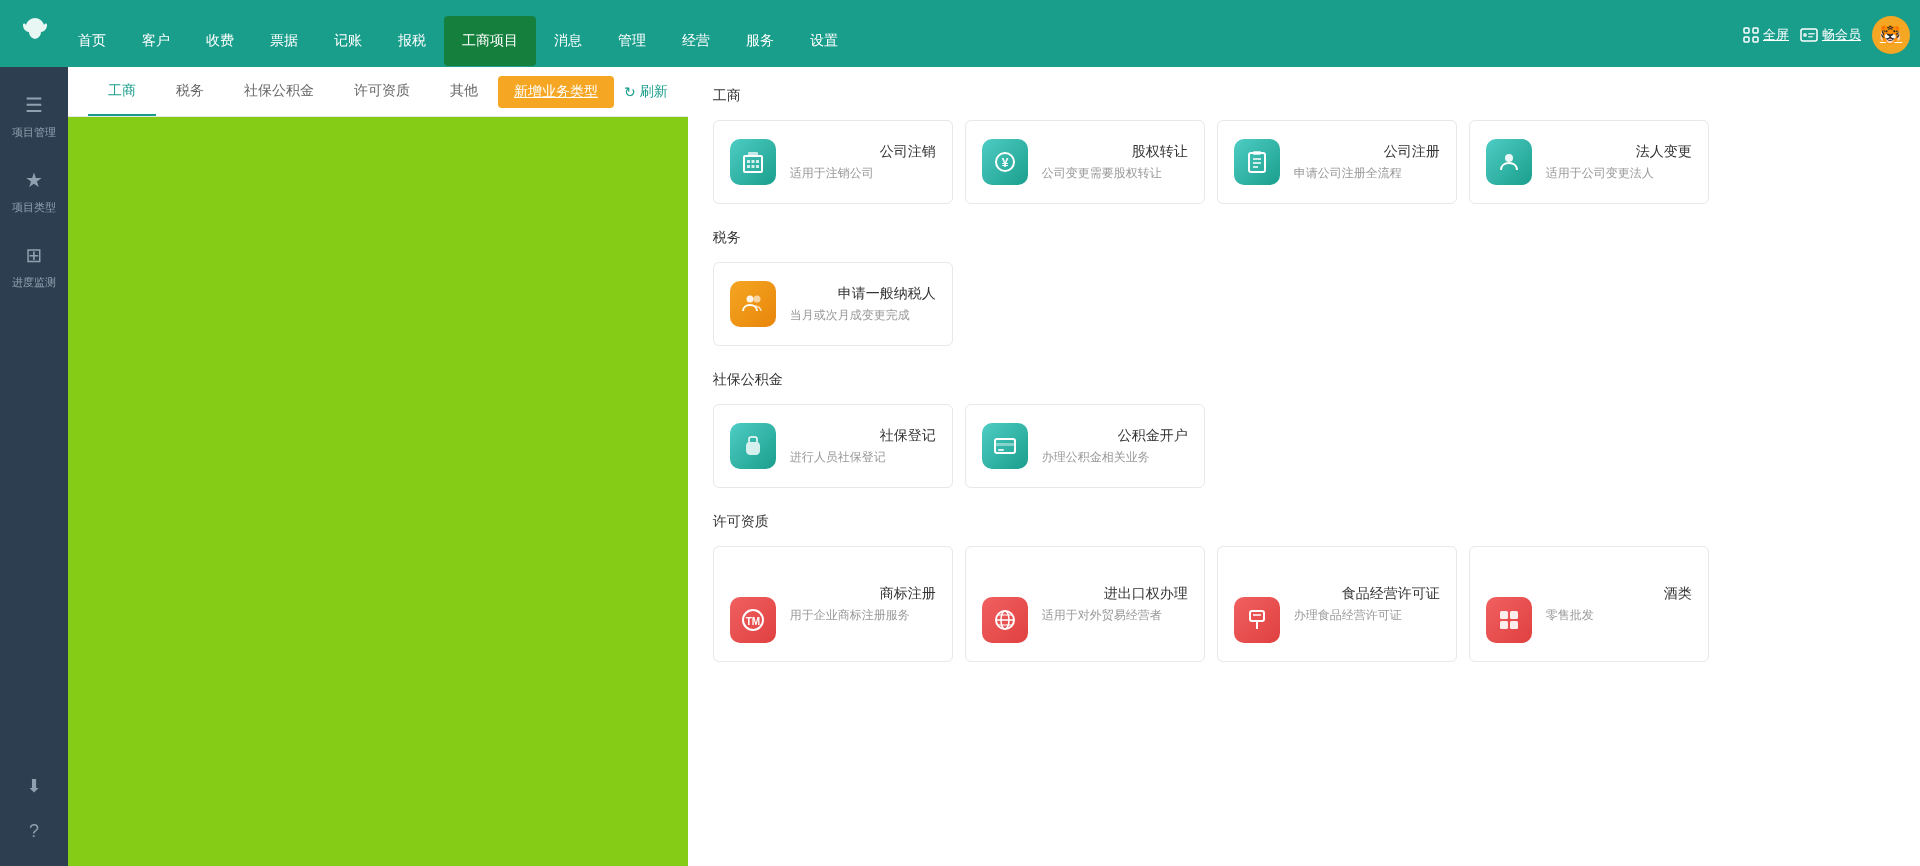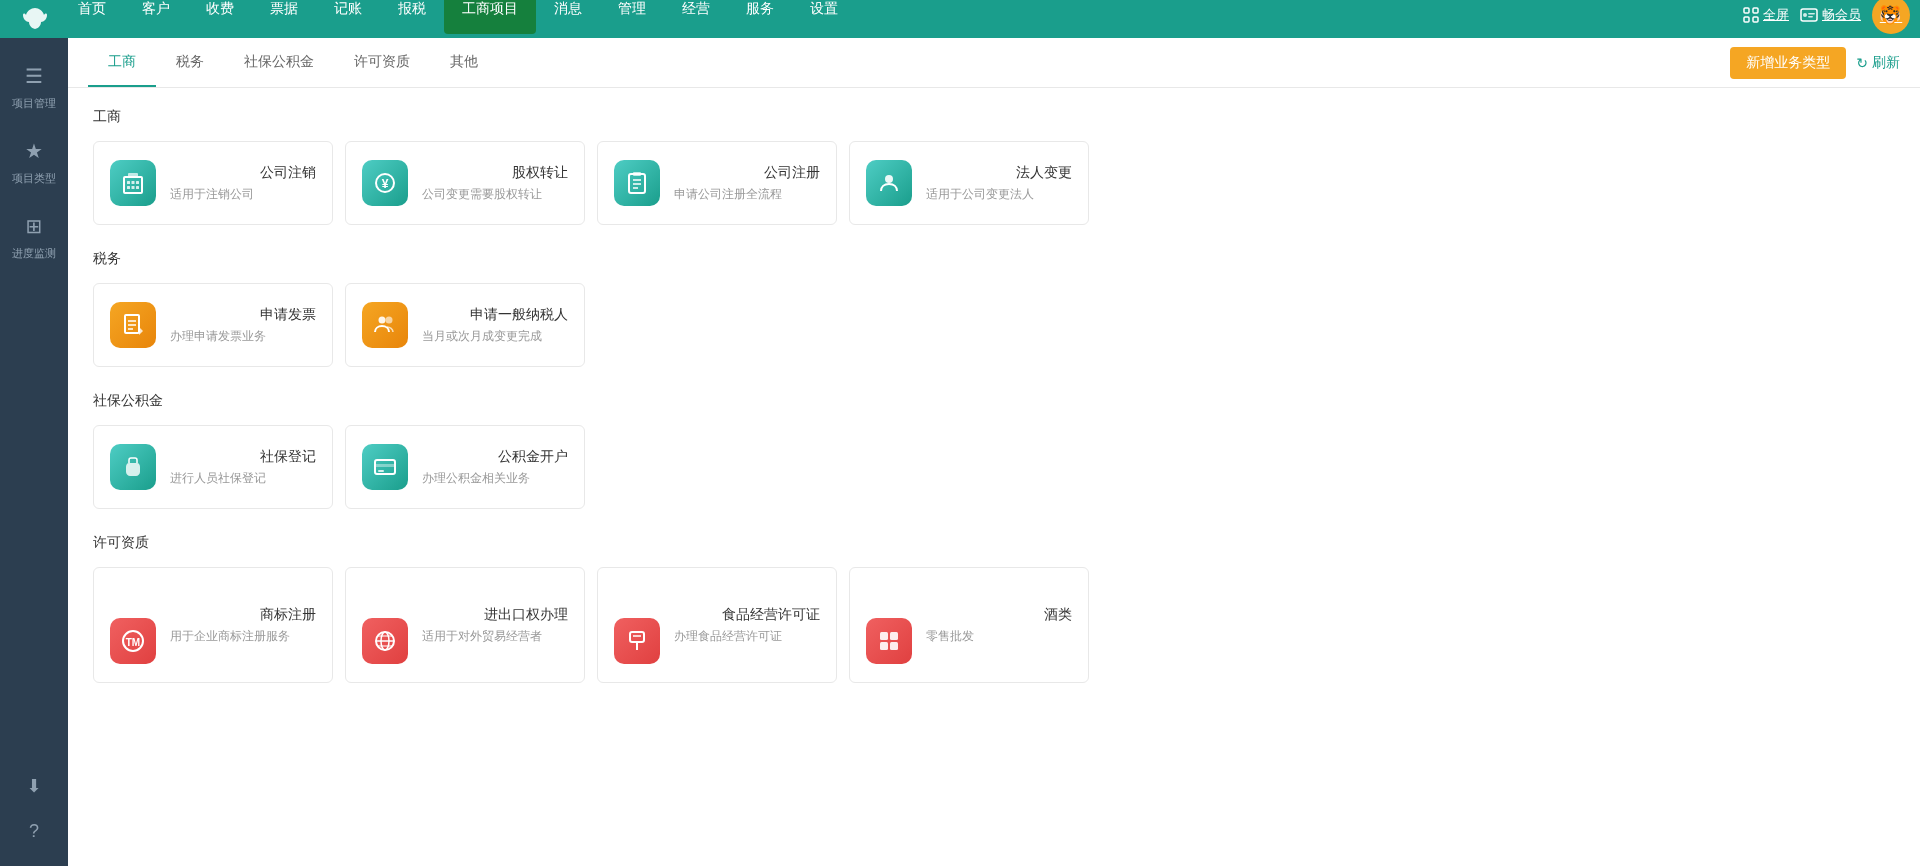--- a/index.html
+++ b/index.html
@@ -1,24 +1,24 @@
 <!DOCTYPE html>
 <html><head>
   <meta charset="utf-8">
   <style>
     * { box-sizing: border-box; margin: 0; padding: 0; }
     body { font-family: 'Microsoft YaHei', '微软雅黑', sans-serif; background: #f0f2f5; display: flex; flex-direction: column; height: 866px; overflow: hidden; }
 
     
     .top-nav {
       background: #1a9e8c;
-      height: 38px;
-      display: flex;
-      align-items: flex-end;
-      padding: 4px 10px;
+      height: 67px;
+      display: flex;
+      align-items: flex-start;
+      padding: 16px 10px;
       flex-shrink: 0;
     }
     .top-nav-logo {
       width: 50px;
       display: flex;
       align-items: center;
       justify-content: center;
       color: white;
       font-size: 22px;
       font-weight: bold;
@@ -120,23 +120,23 @@
       align-items: center;
       justify-content: center;
       color: #8fa0b0;
       cursor: pointer;
       font-size: 18px;
     }
 
     
     .content-area {
       flex: 1;
-      background: #000000;
-      display: flex;
-      flex-direction: column;
+      background: #84cc16;
+      display: flex;
+      flex-direction: row;
       overflow: hidden;
     }
 
     
     .tab-bar {
       background: white;
       display: flex;
       align-items: center;
       padding: 0 20px;
       height: 50px;
@@ -172,20 +172,21 @@
     }
     .btn-add {
       background: #f5a623;
       color: white;
       border: none;
       padding: 7px 16px;
       border-radius: 4px;
       font-size: 14px;
       cursor: pointer;
       white-space: nowrap;
+      text-decoration: underline;
     }
     .btn-refresh {
       color: #1a9e8c;
       font-size: 14px;
       cursor: pointer;
       display: flex;
       align-items: center;
       gap: 4px;
       background: none;
       border: none;
@@ -405,35 +406,20 @@
                 <div class="card-desc">适用于公司变更法人</div>
               </div>
             </div>
           </div>
         </div>
         <div>
           <div class="section-title">税务</div>
           <div class="card-grid">
             <div class="service-card">
               <div class="card-icon icon-orange">
-                <svg width="24" height="24" viewBox="0 0 24 24" fill="none">
-                  <rect x="4" y="2" width="14" height="18" rx="1" fill="none" stroke="white" stroke-width="2"></rect>
-                  <line x1="7" y1="8" x2="15" y2="8" stroke="white" stroke-width="1.5"></line>
-                  <line x1="7" y1="12" x2="15" y2="12" stroke="white" stroke-width="1.5"></line>
-                  <line x1="7" y1="16" x2="12" y2="16" stroke="white" stroke-width="1.5"></line>
-                  <polygon points="18,14 22,18 18,22" fill="white" opacity="0.8"></polygon>
-                </svg>
-              </div>
-              <div class="card-info">
-                <div class="card-title">申请发票</div>
-                <div class="card-desc">办理申请发票业务</div>
-              </div>
-            </div>
-            <div class="service-card">
-              <div class="card-icon icon-orange">
                 <svg width="24" height="24" viewBox="0 0 24 24" fill="white">
                   <circle cx="9" cy="7" r="3.5" fill="white" opacity="0.9"></circle>
                   <circle cx="16" cy="7" r="3.5" fill="white" opacity="0.6"></circle>
                   <path d="M2 19 C2 15.5 5 13 9 13" stroke="white" stroke-width="2" fill="none"></path>
                   <path d="M9 13 C13 13 16 15.5 16 19" stroke="white" stroke-width="2" fill="none"></path>
                   <path d="M14 14 C17 14 20 16 20 19" stroke="white" stroke-width="1.5" fill="none" opacity="0.7"></path>
                 </svg>
               </div>
               <div class="card-info">
                 <div class="card-title">申请一般纳税人</div>

